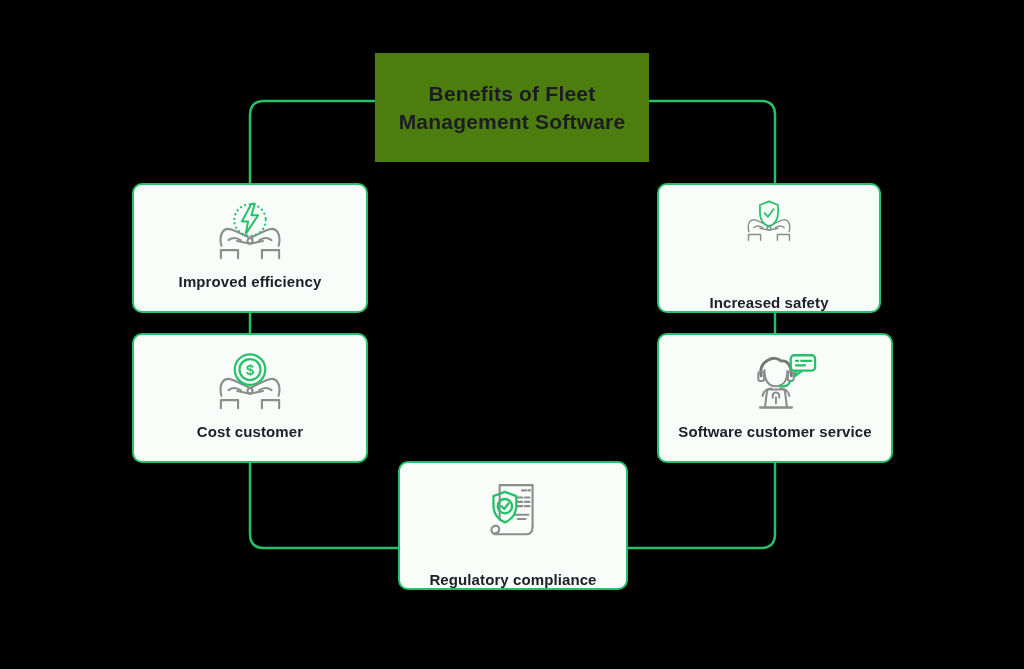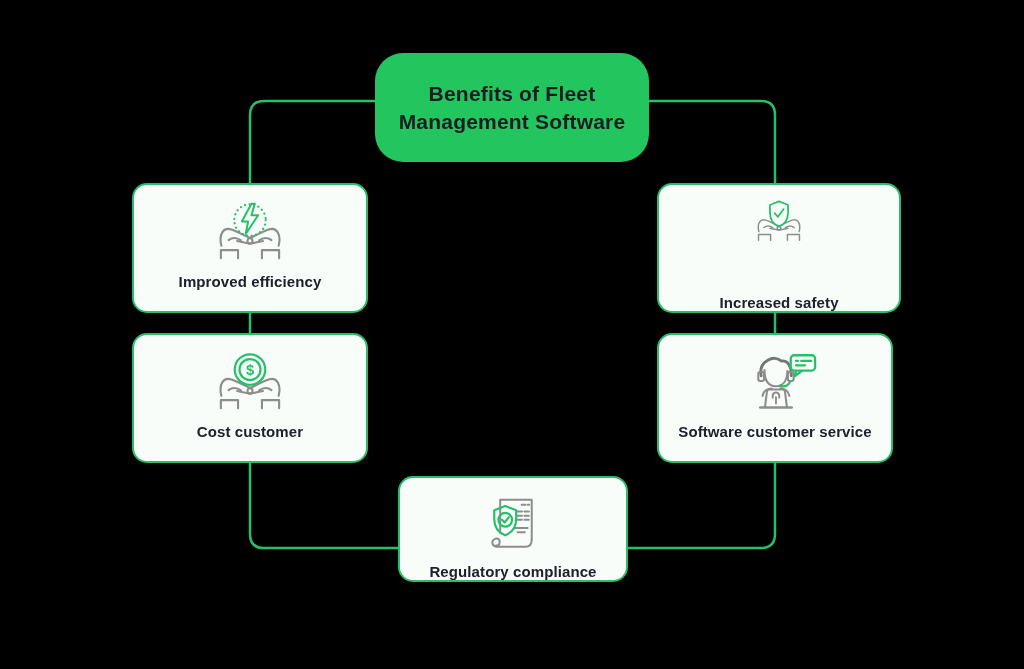--- a/index.html
+++ b/index.html
@@ -5,37 +5,37 @@
   html, body { margin:0; padding:0; background:#000; }
   .stage {
     position:relative; width:1024px; height:669px; background:#000;
     overflow:hidden; font-family:"Liberation Sans", sans-serif;
   }
   .connectors { position:absolute; left:0; top:0; width:1024px; height:669px; }
   .connectors path { stroke:#27c06a; stroke-width:2.5; fill:none; }
 
   .title-card {
     position:absolute; left:375px; top:53px; width:274px; height:109px;
-    background:#22c55e; display:flex; align-items:center; justify-content:center;border-radius:28px;
+    background:#4d7c0f; display:flex; align-items:center; justify-content:center;
   }
   .title-text {
     width:240px; text-align:center; font-size:21px; font-weight:bold;
     color:#1c1c24; line-height:1.32; letter-spacing:0.2px;
   }
 
   .card {
     position:absolute; box-sizing:border-box;
-    background:#f8fdfa; border:2px solid #27c06a; border-radius:15px;
+    background:#f8fdfa; border:2px solid #27c06a; border-radius:10px;
     display:flex; flex-direction:column; align-items:center; padding-top:13px;
   }
   .card-improved   { left:132px; top:183px; width:236px; height:130px; }
   .card-cost       { left:132px; top:333px; width:236px; height:130px; }
-  .card-safety     { left:657px; top:183px; width:244px; height:130px;gap:41px; }
+  .card-safety     { left:657px; top:183px; width:224px; height:130px;gap:41px; }
   .card-service    { left:657px; top:333px; width:236px; height:130px; }
-  .card-compliance { left:398px; top:476px; width:230px; height:106px; }
+  .card-compliance { left:398px; top:461px; width:230px; height:129px;justify-content:space-between; }
 
   .card .icon { display:block; width:84px; height:67px; }
   .card .label {
     margin-top:8px; font-size:15px; font-weight:bold; color:#20202a;
     text-align:center; letter-spacing:0.1px;
   }
   .defs-hidden { position:absolute; width:0; height:0; overflow:hidden; }
 </style>
 </head>
 <body>

